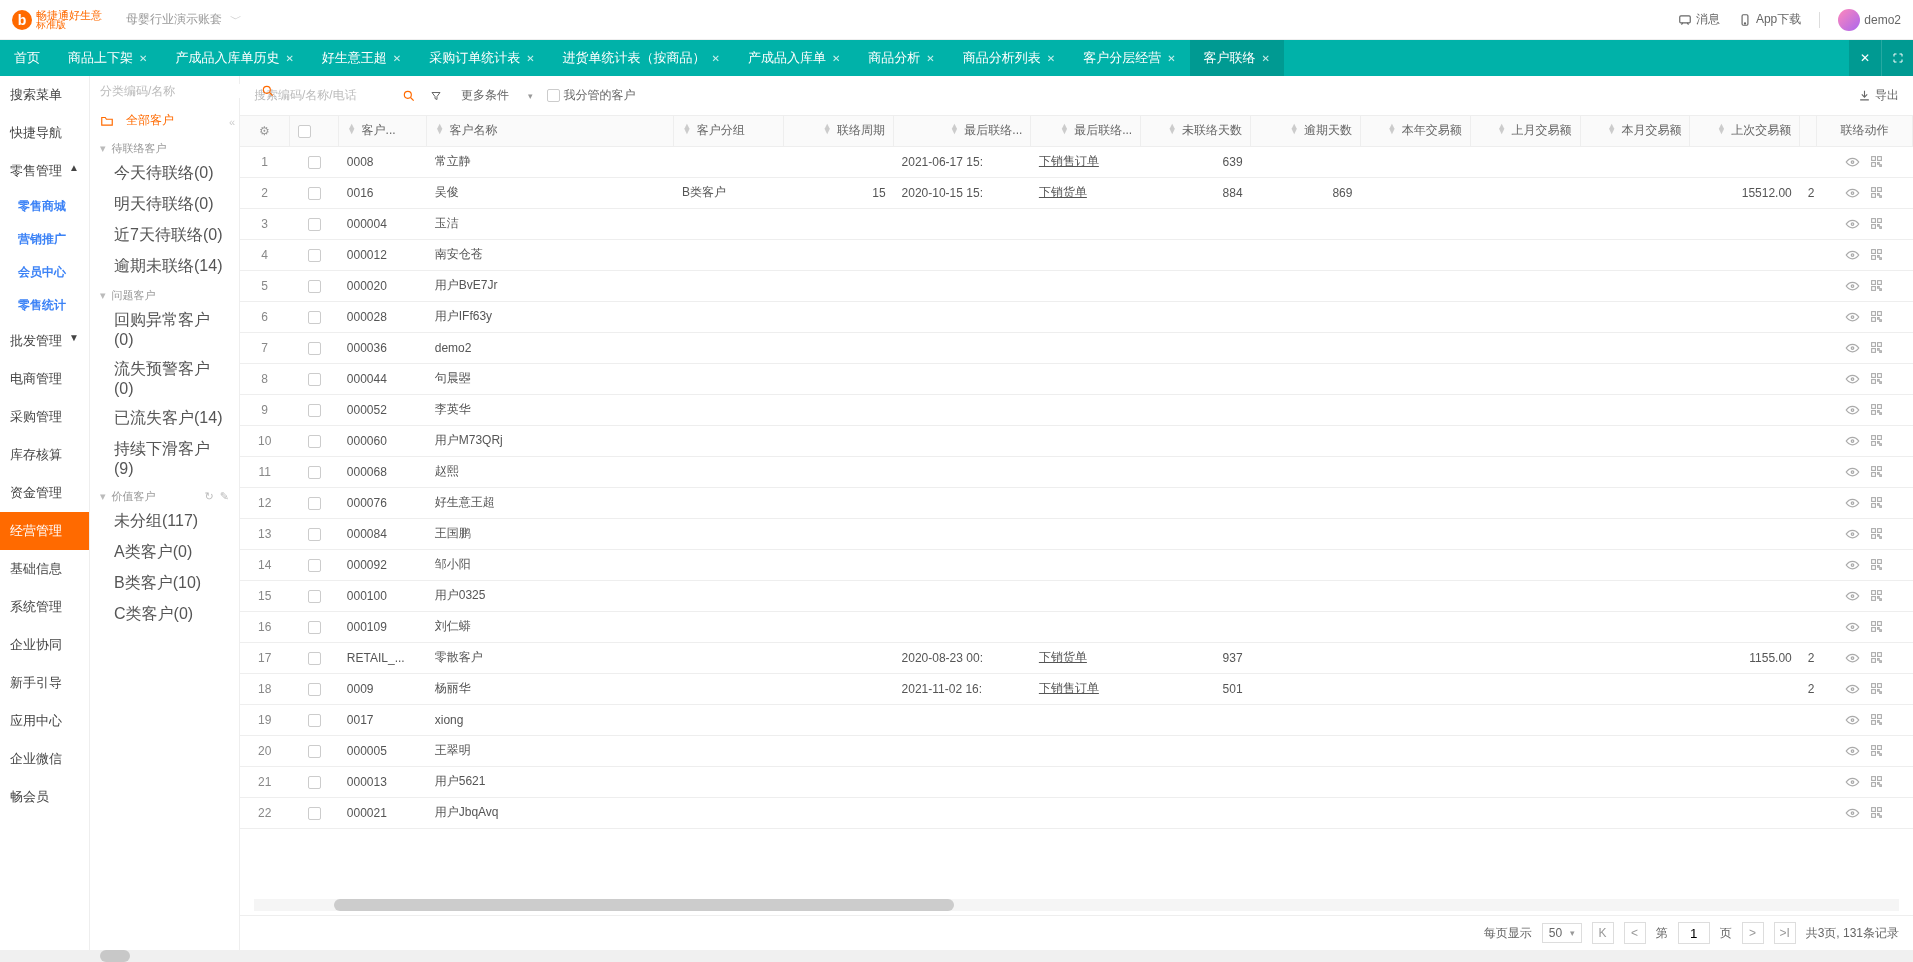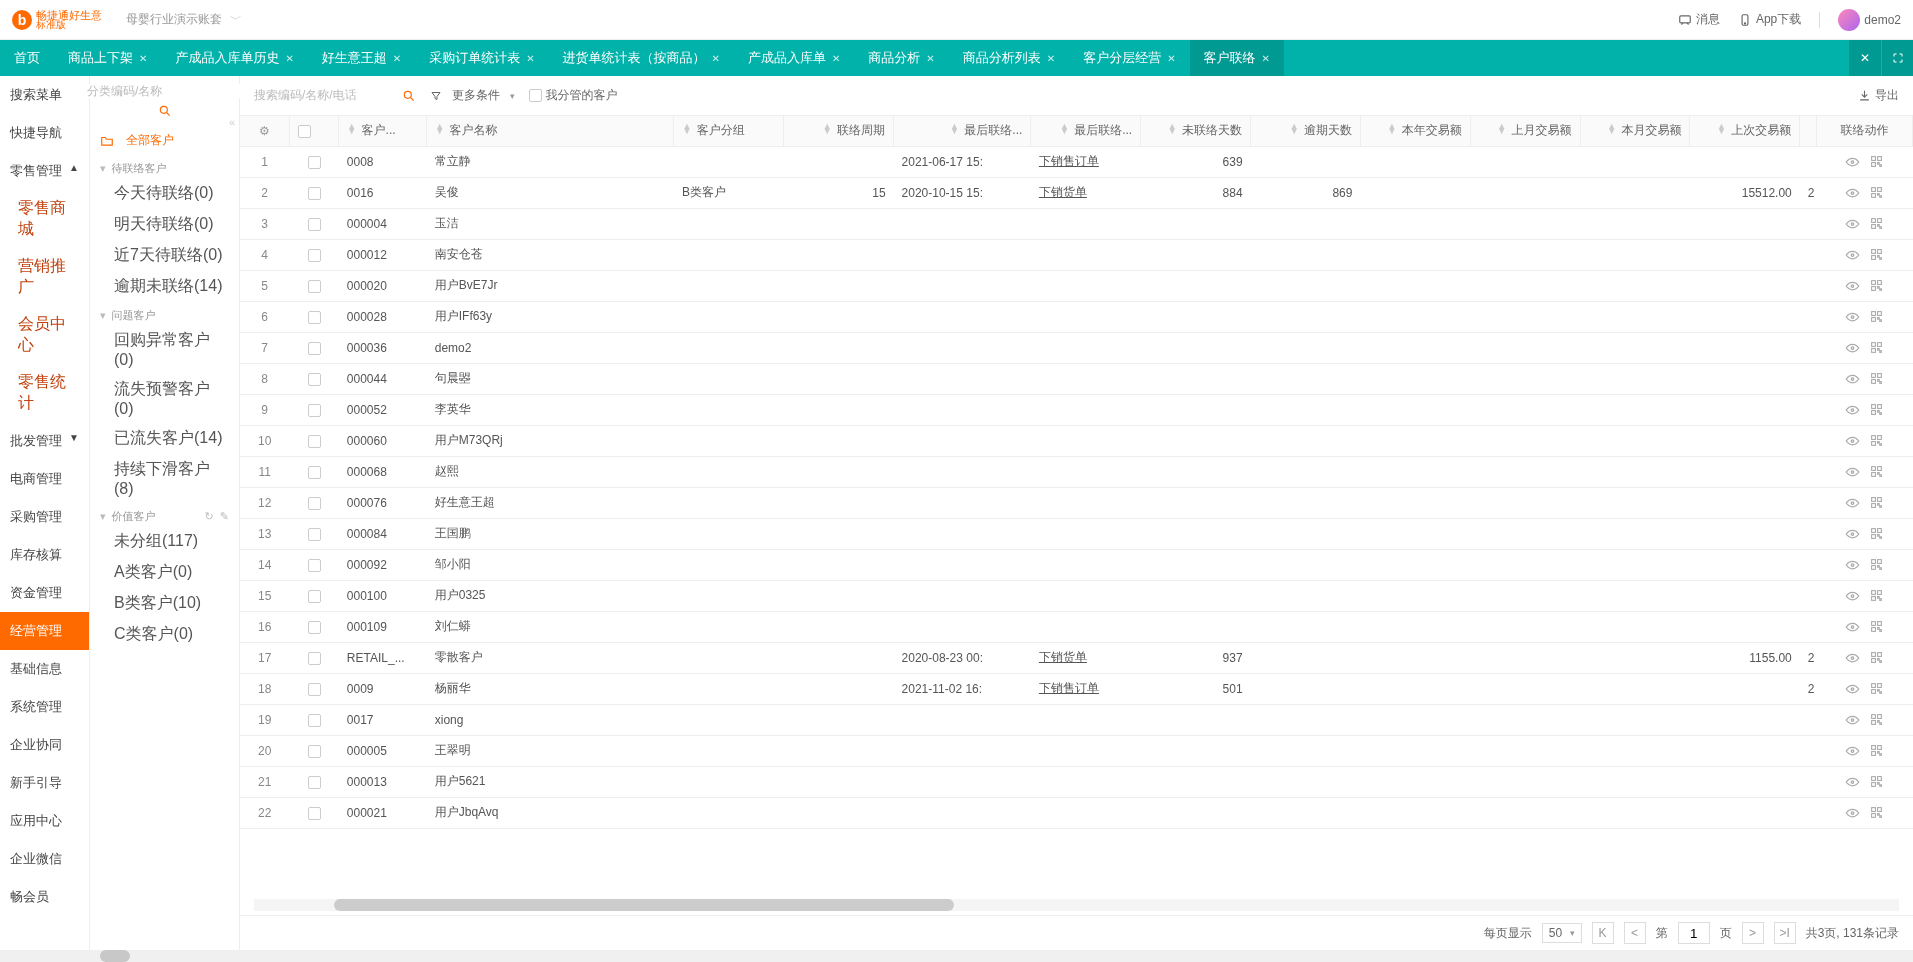--- a/index.html
+++ b/index.html
@@ -29,44 +29,44 @@
 .tab-btn { width: 32px; height: 36px; display: flex; align-items: center; justify-content: center; cursor: pointer; background: #009a92; color: #fff; }
 .tab-btn + .tab-btn { border-left: 1px solid rgba(255,255,255,0.15); }
 
 
 .main { display: flex; flex: 1; min-height: 0; }
 
 
 .sidebar-left { width: 90px; background: #fff; border-right: 1px solid #eee; display: flex; flex-direction: column; overflow-y: auto; }
 .sidebar-left .nav-item { padding: 10px 10px; font-size: 13px; color: #444; cursor: pointer; display: flex; align-items: flex-start; justify-content: space-between; }
 .sidebar-left .nav-item.active { background: #ff6a00; color: #fff; }
-.sidebar-left .nav-sub { padding: 8px 10px 8px 18px; font-size: 16px; color: #c2410c; cursor: pointer; }
+.sidebar-left .nav-sub { padding: 8px 10px 8px 18px; font-size: 12px; color: #3b82f6; cursor: pointer; font-weight: bold; }
 .sidebar-left .caret { font-size: 10px; }
 
 
 .tree-panel { width: 150px; border-right: 1px solid #eee; display: flex; flex-direction: column; padding: 8px 0; position: relative; }
-.tree-search { display: flex; align-items: center; padding: 0 10px 8px; gap: 6px; flex-direction: column; }
+.tree-search { display: flex; align-items: center; padding: 0 10px 8px; gap: 6px; }
 .tree-search input { border: none; outline: none; flex: 1; font-size: 12px; color: #333; }
 .tree-search input::placeholder { color: #bbb; }
 .tree-search .icon { color: #ff6a00; }
 .tree-root { padding: 6px 10px; color: #ff6a00; display: flex; align-items: center; gap: 12px; cursor: pointer; }
 .tree-collapse { position: absolute; right: 4px; top: 40px; color: #ccc; cursor: pointer; font-size: 11px; }
 .tree-group { padding: 6px 10px 2px; color: #999; font-size: 11px; display: flex; align-items: center; gap: 6px; }
 .tree-group .toggle { color: #bbb; }
 .tree-group .actions { margin-left: auto; display: flex; gap: 6px; color: #bbb; }
 .tree-leaf { padding: 5px 10px 5px 24px; color: #555; cursor: pointer; font-size: 16px; }
 
 
 .content { flex: 1; display: flex; flex-direction: column; min-width: 0; }
 .toolbar { display: flex; align-items: center; padding: 8px 14px; gap: 14px; border-bottom: 1px solid #eee; }
 .search-box { display: flex; align-items: center; gap: 8px; }
 .search-box input { border: none; border-bottom: 1px solid transparent; outline: none; padding: 4px 0; width: 140px; font-size: 12px; }
 .search-box input::placeholder { color: #bbb; }
 .search-box .icon { color: #ff6a00; }
-.filter-btn { display: flex; align-items: center; gap: 10px; color: #666; cursor: pointer; text-align: center; }
+.filter-btn { display: flex; align-items: center; gap: 19px; color: #666; cursor: pointer; text-align: center; }
 .chk-label { display: flex; align-items: center; gap: 4px; color: #666; }
 .toolbar-right { margin-left: auto; display: flex; align-items: center; gap: 4px; color: #666; cursor: pointer; }
 
 
 .table-wrap { flex: 1; overflow: auto; position: relative; }
 table { border-collapse: collapse; width: 100%; table-layout: fixed; }
 th, td { border-bottom: 1px solid #eee; text-align: left; padding: 0 8px; height: 30px; font-size: 12px; white-space: nowrap; overflow: hidden; text-overflow: ellipsis; }
 thead th { background: #fafafa; color: #666; font-weight: normal; position: sticky; top: 0; border-right: 1px solid #eee; }
 thead th .sort { color: #ccc; font-size: 9px; margin-right: 2px; display: inline-block; line-height: 0.6; }
 tbody td { color: #555; }
@@ -282,21 +282,21 @@
           <div class="tree-leaf">明天待联络(0)</div>
           <div class="tree-leaf">近7天待联络(0)</div>
           <div class="tree-leaf">逾期未联络(14)</div>
           <div class="tree-group">
             <span class="toggle">▾</span>
             <span>问题客户</span>
           </div>
           <div class="tree-leaf">回购异常客户(0)</div>
           <div class="tree-leaf">流失预警客户(0)</div>
           <div class="tree-leaf">已流失客户(14)</div>
-          <div class="tree-leaf">持续下滑客户(8)</div>
+          <div class="tree-leaf">持续下滑客户(9)</div>
           <div class="tree-group">
             <span class="toggle">▾</span>
             <span>价值客户</span>
             <span class="actions">
               <span>↻</span>
               <span>✎</span>
             </span>
           </div>
           <div class="tree-leaf">未分组(117)</div>
           <div class="tree-leaf">A类客户(0)</div>

